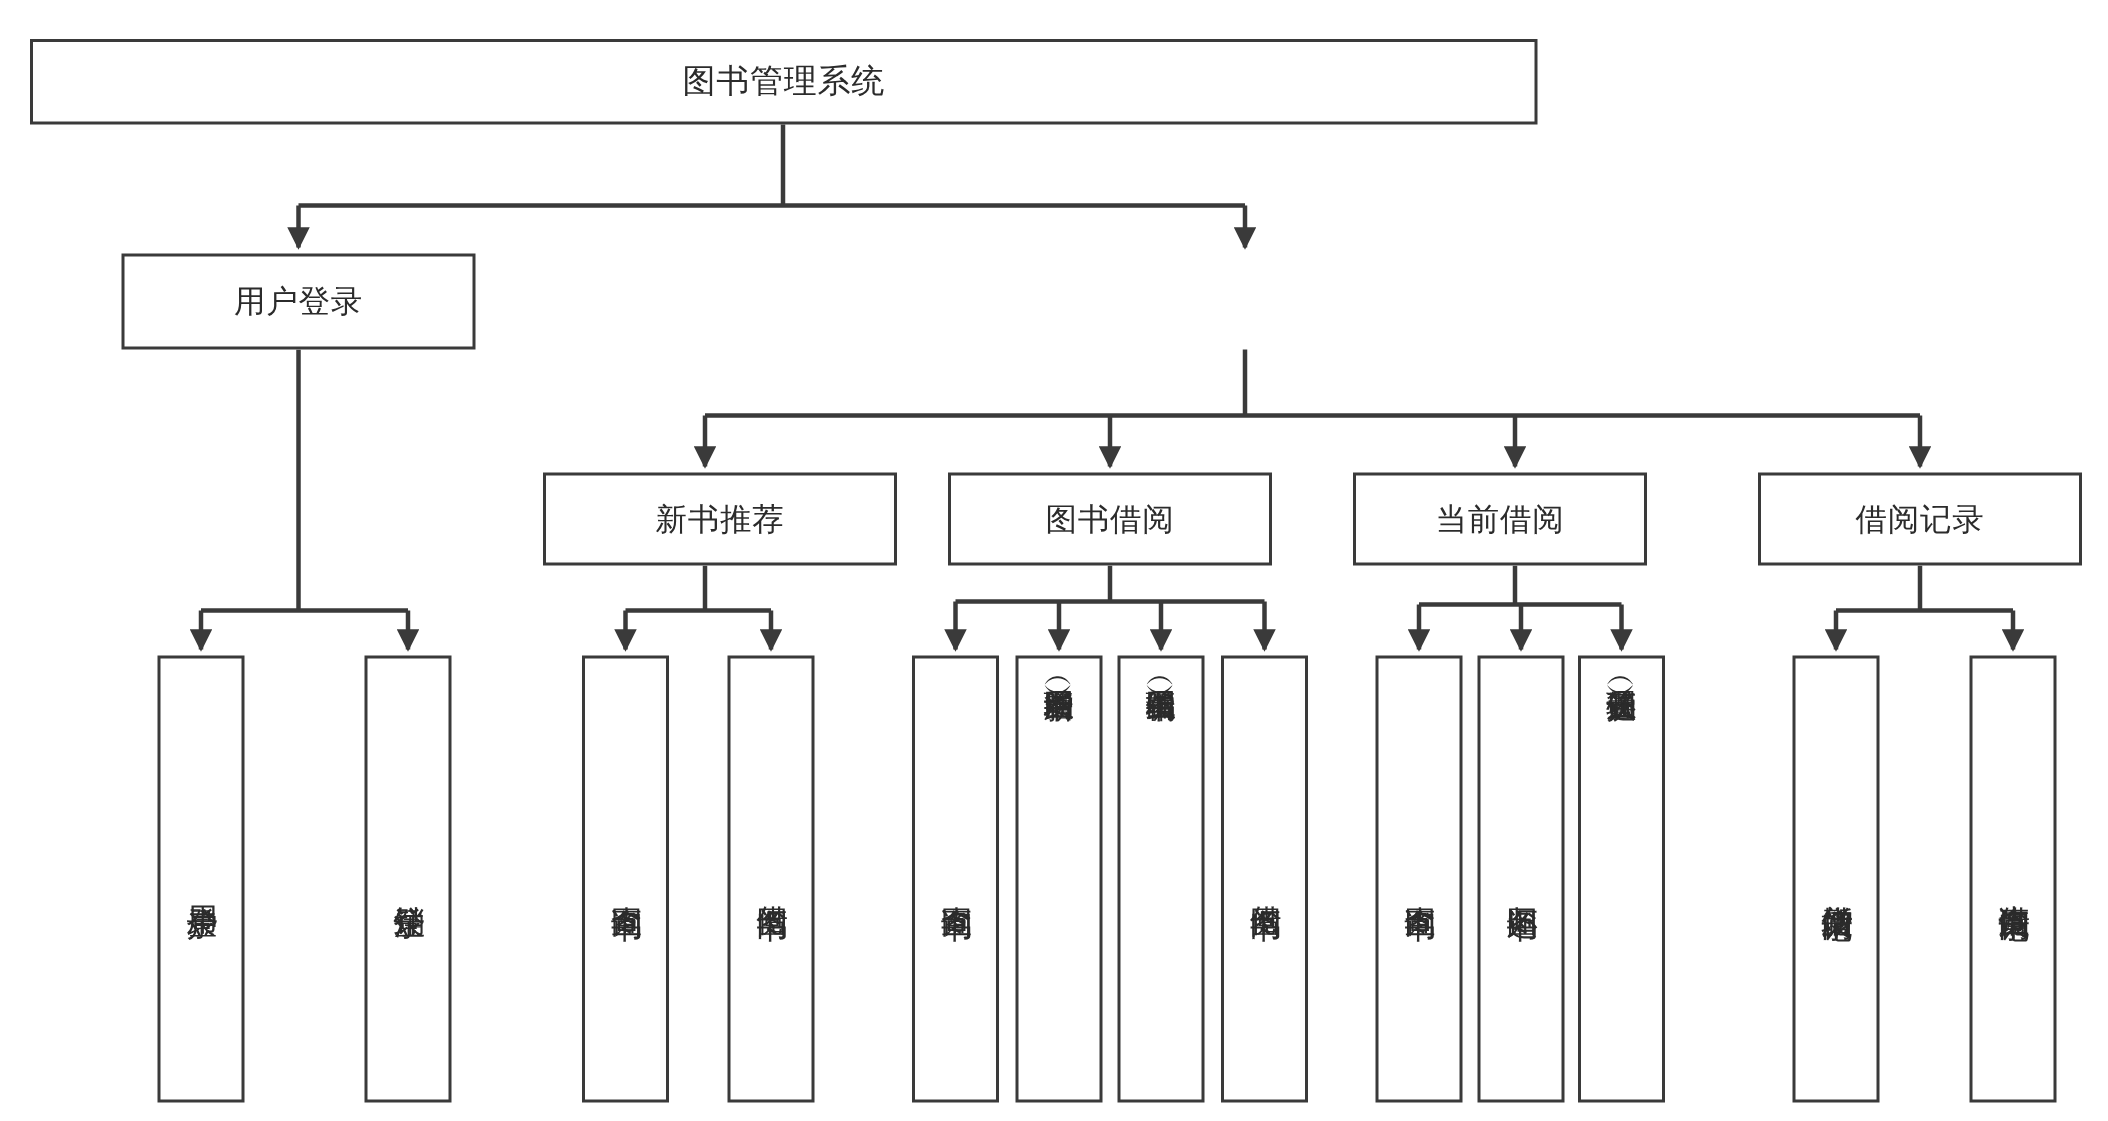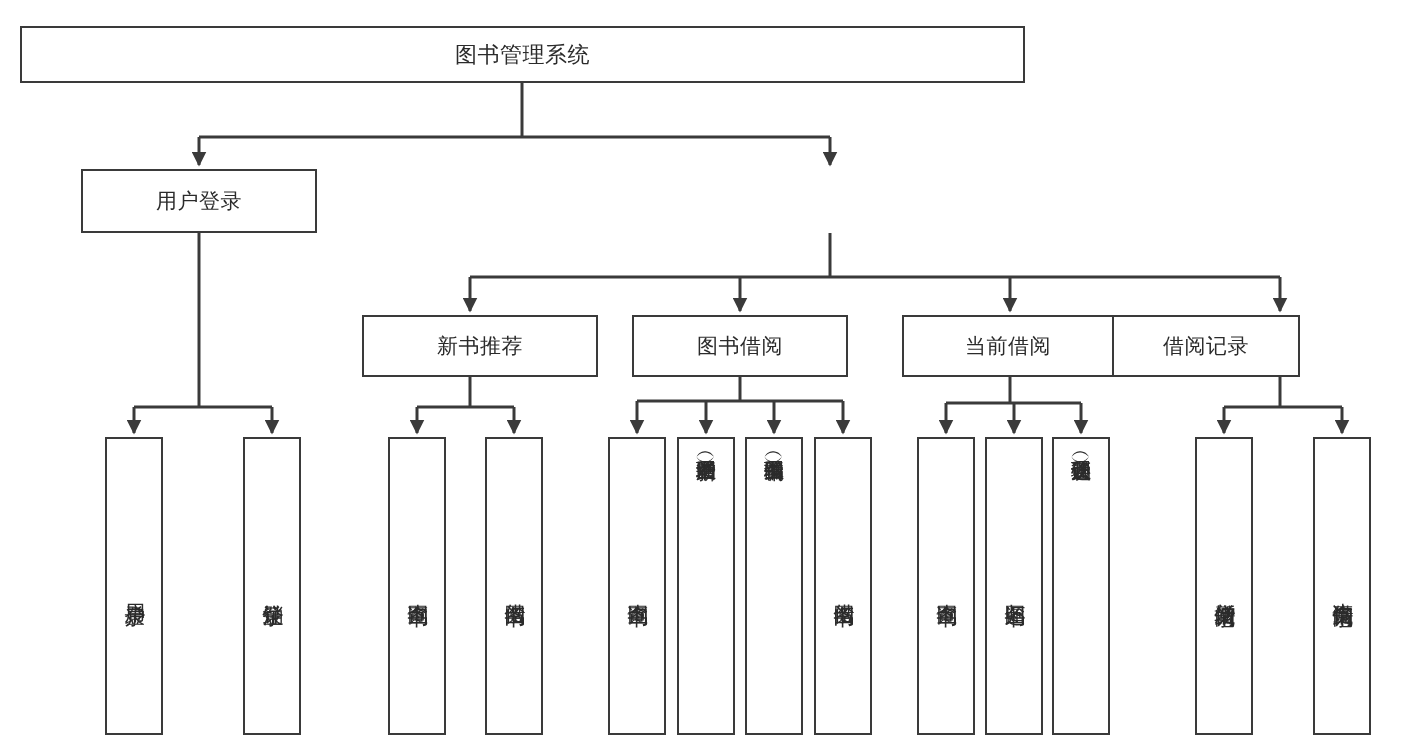--- a/index.html
+++ b/index.html
@@ -141,24 +141,24 @@
   <div class="node h" style="left:81px; top:169px; width:236px; height:64px;">
     <span class="label">用户登录</span>
   </div>
 
   <div class="node h" style="left:362px; top:315px; width:236px; height:62px;">
     <span class="label">新书推荐</span>
   </div>
   <div class="node h" style="left:632px; top:315px; width:216px; height:62px;">
     <span class="label">图书借阅</span>
   </div>
-  <div class="node h" style="left:902px; top:315px; width:212px; height:62px;">
+  <div class="node h" style="left:902px; top:315px; width:196px; height:62px;">
     <span class="label">当前借阅</span>
   </div>
-  <div class="node h" style="left:1112px; top:315px; width:188px; height:62px;">
+  <div class="node h" style="left:1172px; top:315px; width:216px; height:62px;">
     <span class="label">借阅记录</span>
   </div>
 
   <div class="node v" style="left:105px; top:437px; width:58px; height:298px; align-items:center;">
     <span class="label">用户登录</span>
   </div>
   <div class="node v" style="left:243px; top:437px; width:58px; height:298px; align-items:center;">
     <span class="label">注销登录</span>
   </div>
 

